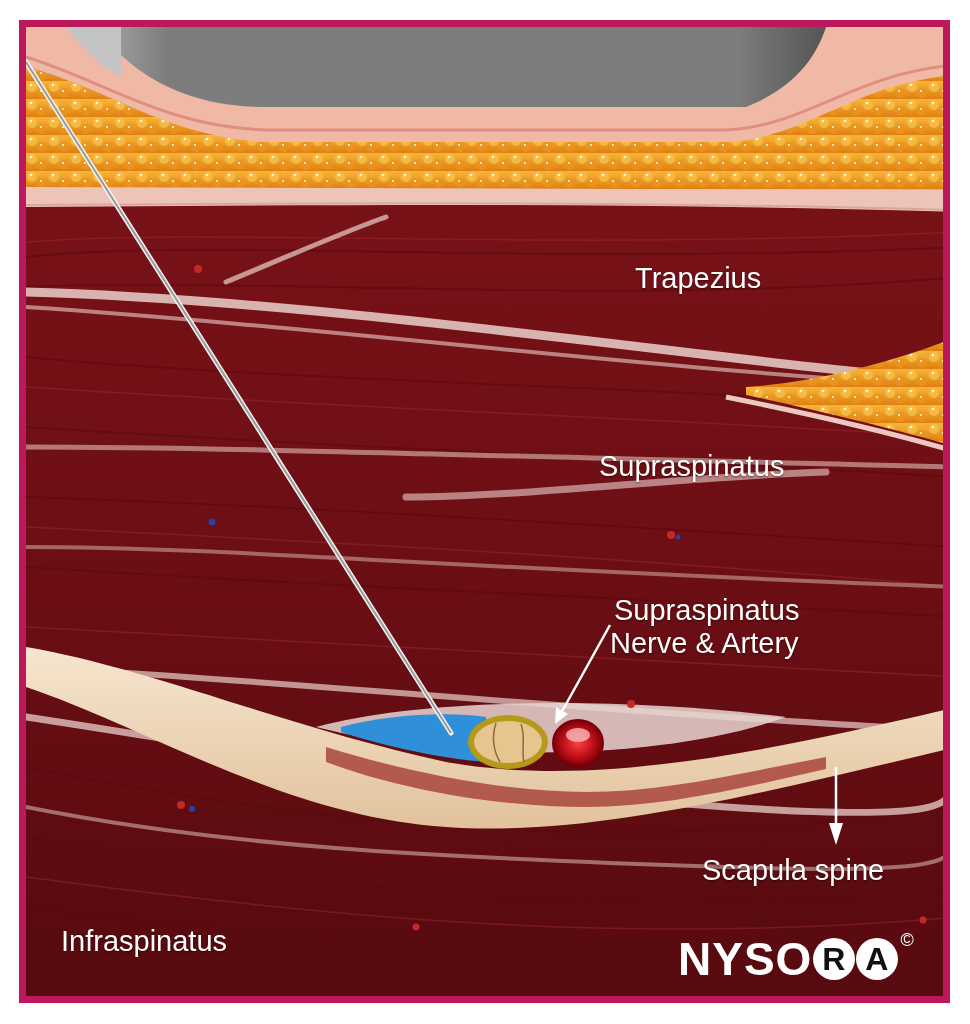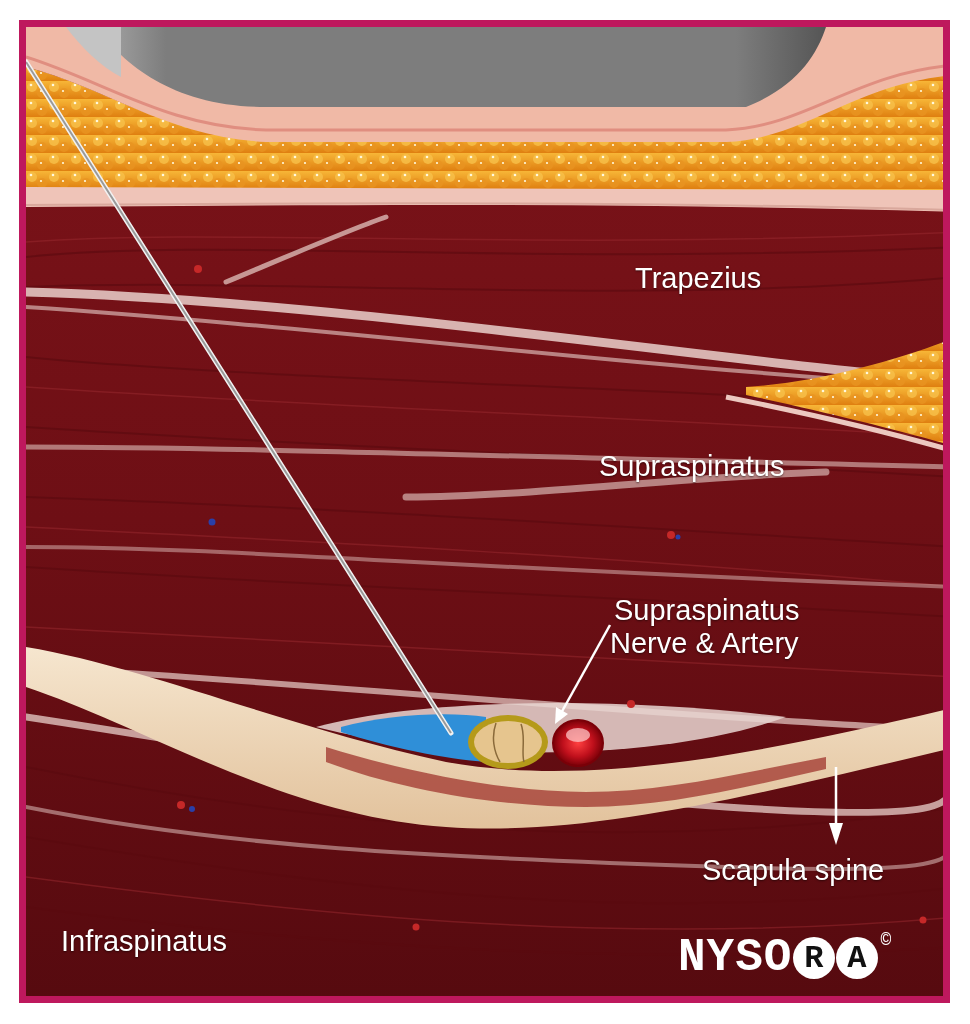--- a/index.html
+++ b/index.html
@@ -1,20 +1,20 @@
 <!DOCTYPE html>
 <html><head>
 <meta charset="utf-8">
 <style>
   html, body { margin: 0; padding: 0; background: #ffffff; }
   body { width: 970px; height: 1024px; position: relative; overflow: hidden; font-family: "Liberation Sans", sans-serif; }
   .frame { position: absolute; left: 19px; top: 20px; width: 931px; height: 983px; overflow: hidden; border: 7px solid #be185d; box-sizing: border-box; background: #6a0f14; }
   .frame svg { position: absolute; left: 0; top: 0; }
   .label { position: absolute; color: #ffffff; font-family: "Liberation Sans", sans-serif; font-size: 29px; line-height: 31px; text-shadow: 0 1px 2px rgba(0,0,0,0.5); white-space: nowrap; }
-  .logo { position: absolute; left: 652px; top: 905px; display: flex; align-items: center; color: #fff; font-family: Liberation Mono, monospace; font-weight: bold; font-size: 46px; letter-spacing: 1px; }
+  .logo { position: absolute; left: 652px; top: 905px; display: flex; align-items: center; color: #fff; font-family: Liberation Sans, sans-serif; font-weight: bold; font-size: 46px; letter-spacing: 1px; }
   .logo .circ { display: inline-flex; align-items: center; justify-content: center; width: 42px; height: 42px; border-radius: 50%; background: #fff; color: #111; font-size: 32px; margin-left: 1px; }
   .logo .copy { font-size: 18px; align-self: flex-start; margin-left: 2px; margin-top: -2px; font-weight: normal; }
 </style>
 </head>
 <body>
 
 <div class="frame">
   <svg width="931" height="983" viewBox="0 0 931 983">
     <defs>
       <linearGradient id="muscleGrad" x1="0" y1="0" x2="0" y2="1">

